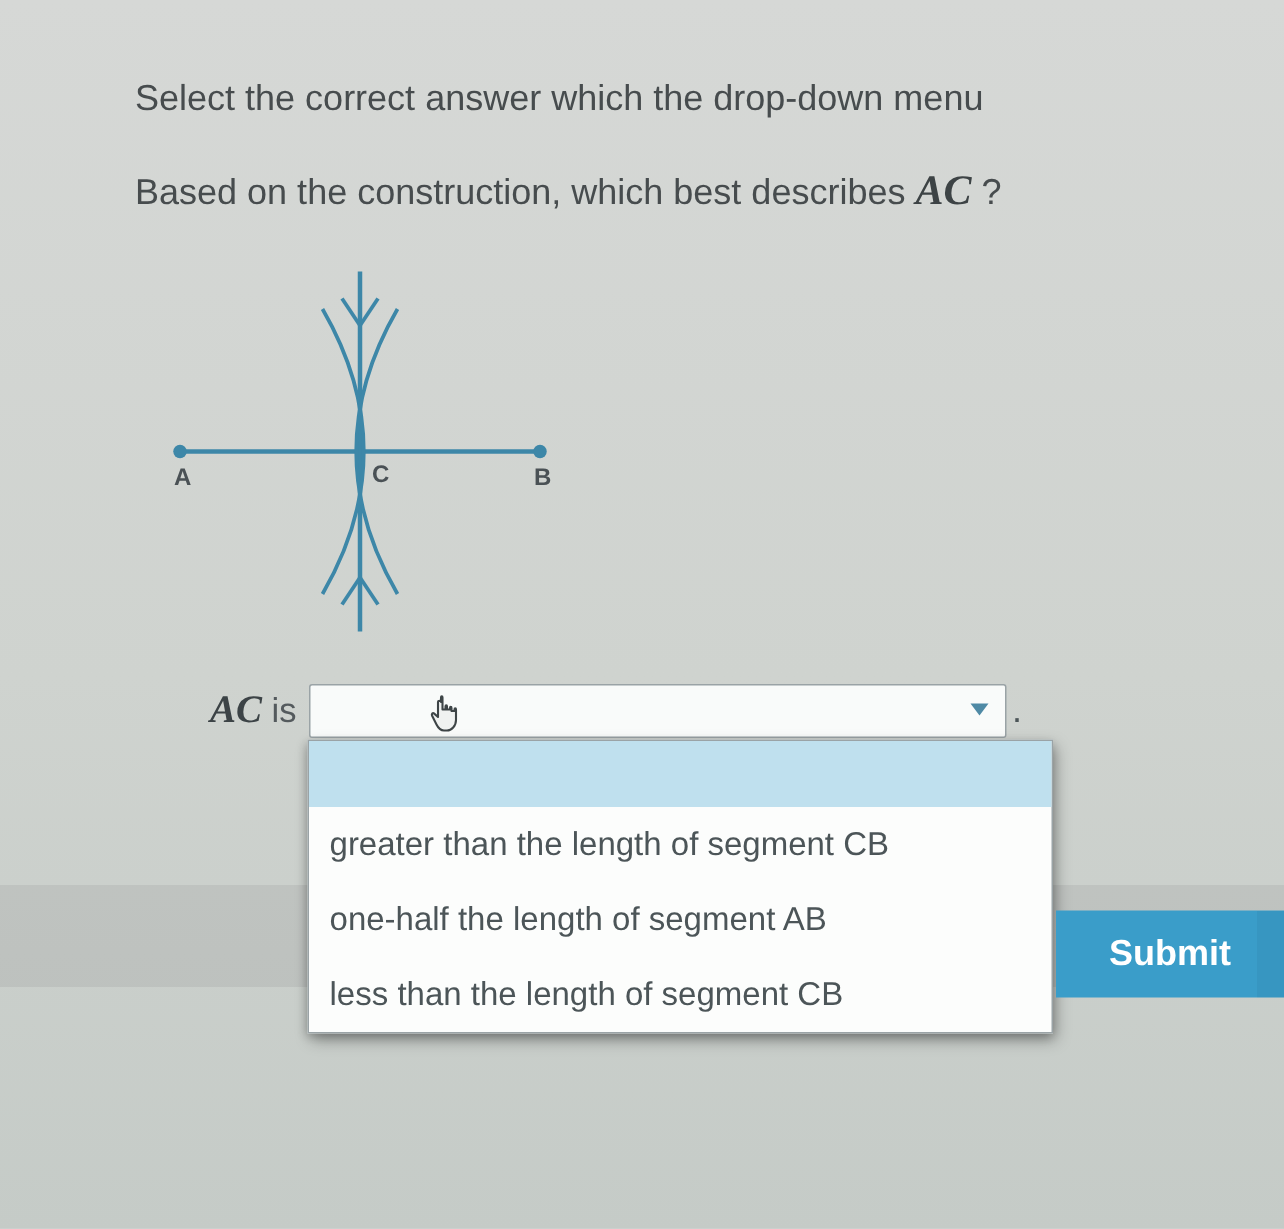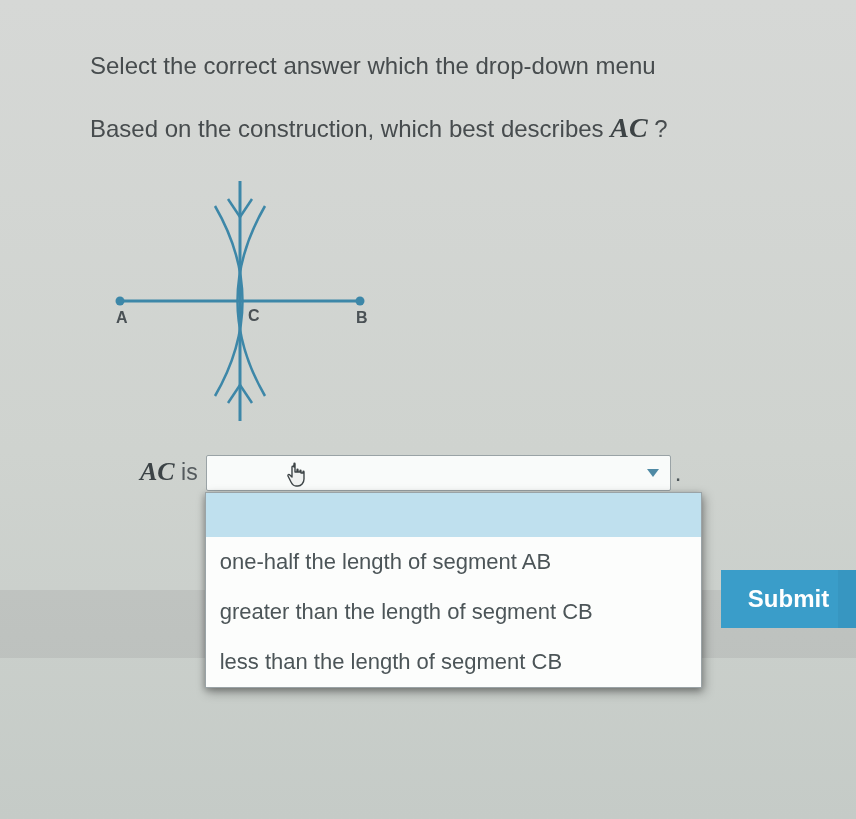--- a/index.html
+++ b/index.html
@@ -108,22 +108,22 @@
   .bottom-bar {
     position: absolute;
     left: 0; right: 0;
     top: 590px;
     height: 68px;
     background: rgba(0,0,0,0.06);
   }
   .submit-btn {
     position: absolute;
     right: 0;
-    top: 570px;
-    width: 135px;
+    top: 607px;
+    width: 152px;
     height: 58px;
     background: #3a9dc9;
     color: #fff;
     font-size: 24px;
     font-weight: 600;
     display: flex;
     align-items: center;
     justify-content: center;
     cursor: pointer;
     box-shadow: inset -18px 0 0 rgba(0,0,0,0.04);
@@ -188,22 +188,22 @@
         </span>
         <span class="cursor-hand">
           <svg width="24" height="26" viewBox="0 0 24 26">
             <path d="M9 2 C9 1 10 1 10 2 L10 10 L12 10 L12 8 C12 7 13 7 13 8 L13 10 L15 10 L15 9 C15 8 16 8 16 9 L16 11 L18 11 L18 10 C18 9 19 9 19 10 L19 17 C19 21 16 24 13 24 L11 24 C9 24 7 22 6 20 L3 14 C2.6 13 3.5 12 4.3 12.6 L7 15 L7 5 C7 4 9 4 9 5 Z" fill="#f0f2f1" stroke="#3e4547" stroke-width="1.4" stroke-linejoin="round"></path>
           </svg>
         </span>
       </div>
 
       <div class="dropdown-panel">
         <div class="dd-item blank"></div>
+        <div class="dd-item">greater than the length of segment CB</div>
         <div class="dd-item">one-half the length of segment AB</div>
-        <div class="dd-item">greater than the length of segment CB</div>
         <div class="dd-item">less than the length of segment CB</div>
       </div>
     </div>
     <span class="period">.</span>
   </div>
 
   <div class="submit-btn">Submit</div>
 
 </div>
 

